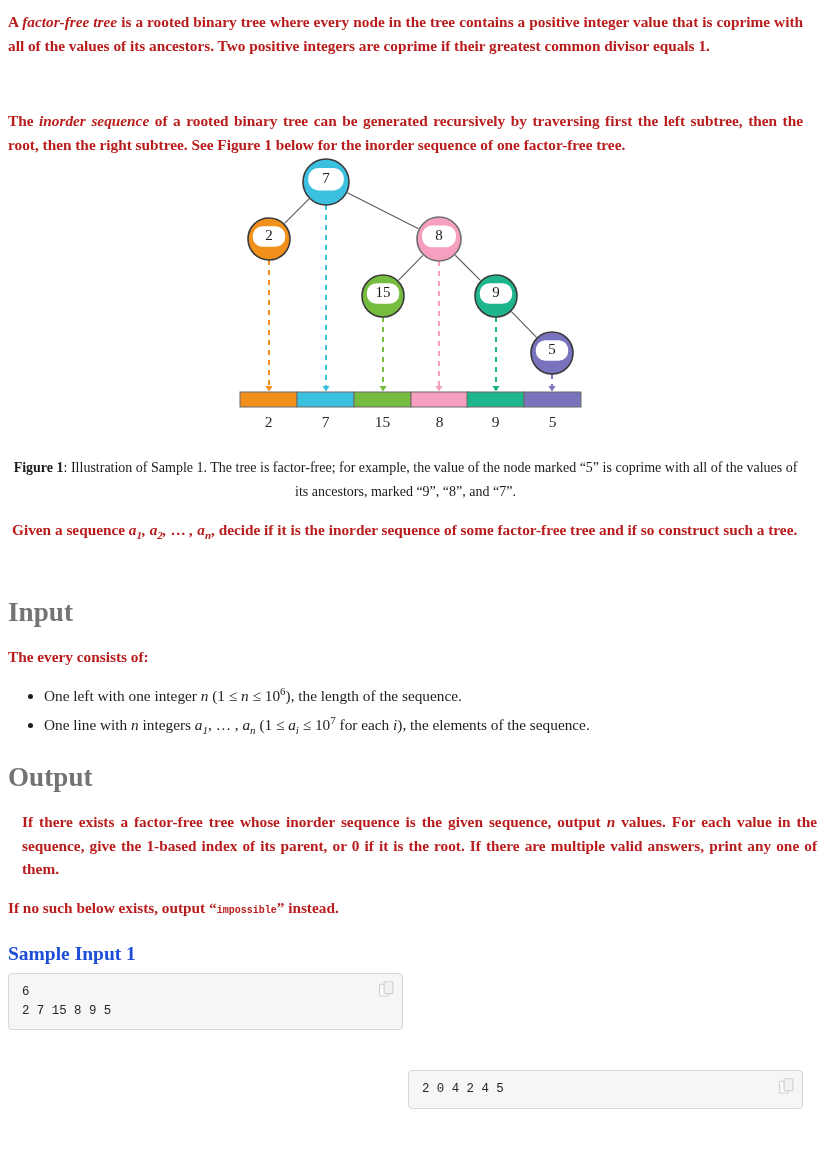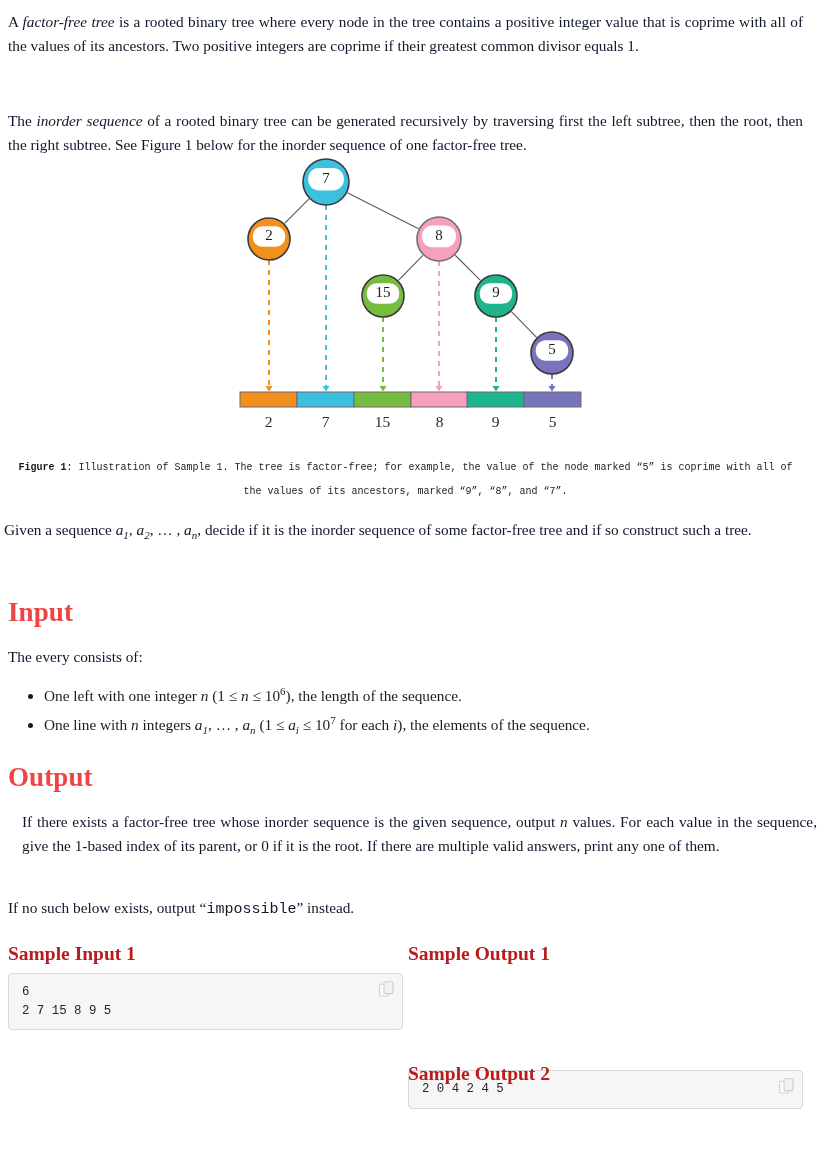--- a/index.html
+++ b/index.html
@@ -20,52 +20,53 @@
     left: 0; top: 0;
     width: 820px;
     height: 1165px;
     overflow: hidden;
   }
   p.body-text {
     margin: 0;
     font-size: 15.3px;
     line-height: 23.7px;
     text-align: justify;
-    color: #0f172a;
+    color: #b91c1c;
+    font-weight: bold;
   }
   .italic { font-style: italic; }
   .math { font-style: italic; font-family: "Liberation Serif", serif; }
   .mathup { font-style: normal; }
   sup { font-size: 0.72em; vertical-align: super; line-height: 0; }
   sub { font-size: 0.72em; vertical-align: sub; line-height: 0; }
-  .mono { font-family: "Liberation Mono", "DejaVu Sans Mono", monospace; font-size: 15px; }
+  .mono { font-family: "Liberation Mono", "DejaVu Sans Mono", monospace; font-size: 10px; }
 
   h2.section {
     margin: 0;
     font-family: "Liberation Serif", "DejaVu Serif", serif;
     font-weight: bold;
     font-size: 27px;
-    color: #ef4444;
+    color: #737373;
     letter-spacing: 0.1px;
   }
   h3.sample-title {
     margin: 0;
     font-family: "Liberation Serif", "DejaVu Serif", serif;
     font-weight: bold;
     font-size: 19.5px;
-    color: #b91c1c;
+    color: #1d4ed8;
   }
 
   
   #para-def      { position:absolute; left:8px;  top:10px;  width:795px; }
   #para-inorder  { position:absolute; left:8px;  top:97px;  width:795px;margin-top:12px; }
   #fig-caption   { position:absolute; left:8px;  top:456px; width:795px; text-align:center;
-                   font-size:10px; line-height:23.7px;font-family:Liberation Mono, monospace; }
+                   font-size:14px; line-height:23.7px; }
   #fig-caption .figlabel { font-weight: bold; }
-  #para-given    { position:absolute; left:4px;  top:518px; width:795px; }
+  #para-given    { position:absolute; left:12px;  top:518px; width:795px; }
 
   #h-input       { position:absolute; left:8px;  top:597px; }
   #para-consists { position:absolute; left:8px;  top:645px; width:795px; }
   #input-list    { position:absolute; left:8px;  top:681px; width:795px;
                    margin:0; padding-left:36px; }
   #input-list li { font-size:15.3px; line-height:29px; color:#1c1c1c; }
 
   #h-output      { position:absolute; left:8px;  top:762px; }
   #para-out1     { position:absolute; left:22px;  top:810px; width:795px; }
   #para-out2     { position:absolute; left:8px;  top:896px; width:795px; }
@@ -216,28 +217,26 @@
   <ul id="input-list">
     <li><span>One left with one integer </span><span class="math">n</span> (<span class="mathup">1</span> ≤ <span class="math">n</span> ≤ <span class="mathup">10<sup>6</sup></span>), the length of the sequence.</li>
     <li>One line with <span class="math">n</span> integers <span class="math">a<sub>1</sub></span>, … , <span class="math">a<sub><span class="math">n</span></sub></span> (<span class="mathup">1</span> ≤ <span class="math">a<sub>i</sub></span> ≤ <span class="mathup">10<sup>7</sup></span> for each <span class="math">i</span>), the elements of the sequence.</li>
   </ul>
 
   <h2 class="section" id="h-output">Output</h2>
   <p class="body-text" id="para-out1"><span>If there exists a factor-free tree whose inorder sequence is the given sequence, output </span><span class="math">n</span><span> values. For each value in the sequence, give the </span><span class="mathup">1</span><span>-based index of its parent, or </span><span class="mathup">0</span><span> if it is the root. If there are multiple valid answers, print any one of them.</span></p>
   <p class="body-text" id="para-out2"><span>If no such below exists, output “</span><span class="mono">impossible</span><span>” instead.</span></p>
 
   <h3 class="sample-title sample-col-left" id="t-si1">Sample Input 1</h3>
-  <h3 class="sample-title sample-col-right" id="t-so1">Sample Output 1</h3>
 
   <div class="sample-box sample-col-left" id="b-si1"><span>6
 2 7 15 8 9 5</span><svg class="copy-icon" viewBox="0 0 16 17">
         <rect x="0.6" y="3.4" width="9.4" height="12.6" rx="1" fill="#ffffff" stroke="#c9c9c9" stroke-width="1.2"></rect>
         <rect x="5.4" y="0.8" width="9.4" height="12.6" rx="1" fill="#f2f2f2" stroke="#c9c9c9" stroke-width="1.2"></rect>
       </svg></div>
 
   <div class="sample-box sample-col-right" id="b-so1"><span>2 0 4 2 4 5</span><svg class="copy-icon" viewBox="0 0 16 17">
         <rect x="0.6" y="3.4" width="9.4" height="12.6" rx="1" fill="#ffffff" stroke="#c9c9c9" stroke-width="1.2"></rect>
         <rect x="5.4" y="0.8" width="9.4" height="12.6" rx="1" fill="#f2f2f2" stroke="#c9c9c9" stroke-width="1.2"></rect>
       </svg></div>
 
-  <h3 class="sample-title sample-col-right" id="t-so2">Sample Output 2</h3>
 
 </div>
 
 </body></html>

